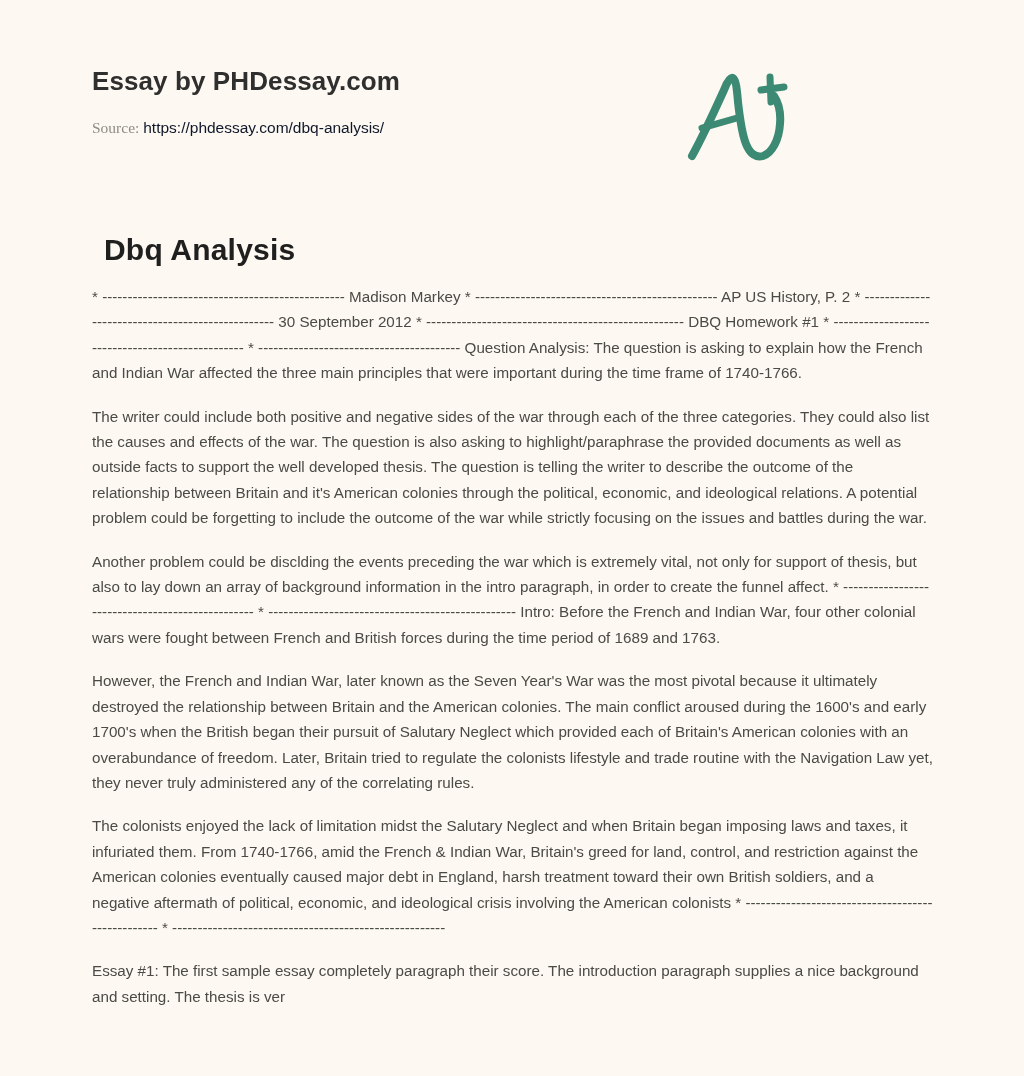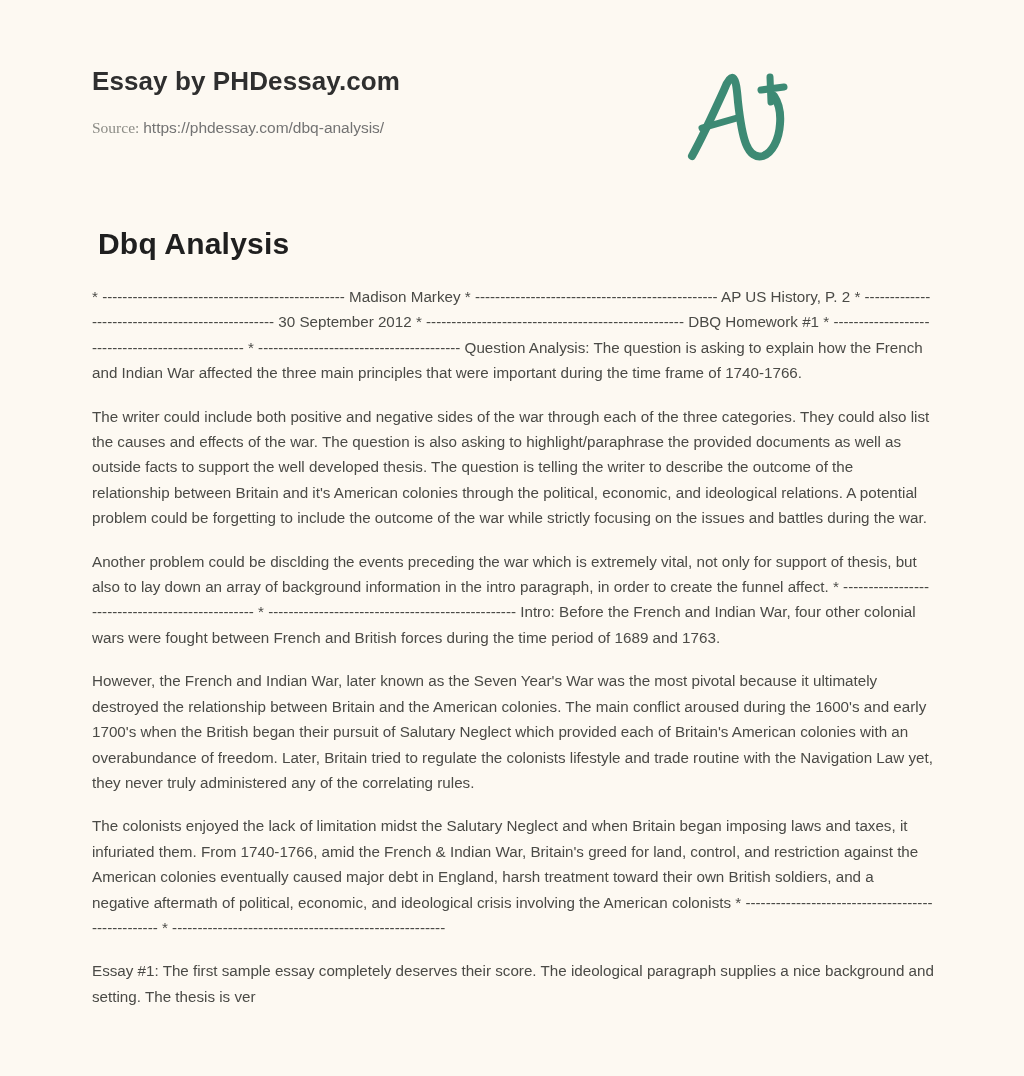--- a/index.html
+++ b/index.html
@@ -41,21 +41,21 @@
     margin-top: 20px;
     font-size: 15.5px;
     color: #8c8c86;
     line-height: 1.4;
   }
   .source-label {
     color: #8c8c86;
     font-family: Liberation Serif, serif;
   }
   .source-url {
-    color: #737373;
+    color: #0f172a;
     text-decoration: none;
     text-align: center;
   }
 
   
   .logo {
     position: absolute;
     right: 92px;
     top: 68px;
     width: 120px;
@@ -68,21 +68,21 @@
   }
 
   
   .essay-title {
     position: absolute;
     left: 92px;
     top: 219px;
     font-size: 30px;
     font-weight: bold;
     color: #1f1f1f;
-    margin: 6px;
+    margin: 12px;
     line-height: 1.25;
     letter-spacing: 0.2px;
   }
 
   
   .body-area {
     position: absolute;
     left: 92px;
     top: 284px;
     width: 842px;
@@ -124,16 +124,16 @@
   </div>
 
   <h2 class="essay-title">Dbq Analysis</h2>
 
   <div class="body-area">
     <p class="para">* ------------------------------------------------ Madison Markey * ------------------------------------------------ AP US History, P. 2 * ------------------------------------------------- 30 September 2012 * --------------------------------------------------- DBQ Homework #1 * ------------------------------------------------- * ---------------------------------------- Question Analysis: The question is asking to explain how the French and Indian War affected the three main principles that were important during the time frame of 1740-1766.</p>
     <p class="para">The writer could include both positive and negative sides of the war through each of the three categories. They could also list the causes and effects of the war. The question is also asking to highlight/paraphrase the provided documents as well as outside facts to support the well developed thesis. The question is telling the writer to describe the outcome of the relationship between Britain and it's American colonies through the political, economic, and ideological relations. A potential problem could be forgetting to include the outcome of the war while strictly focusing on the issues and battles during the war.</p>
     <p class="para">Another problem could be disclding the events preceding the war which is extremely vital, not only for support of thesis, but also to lay down an array of background information in the intro paragraph, in order to create the funnel affect. * ------------------------------------------------- * ------------------------------------------------- Intro: Before the French and Indian War, four other colonial wars were fought between French and British forces during the time period of 1689 and 1763.</p>
     <p class="para">However, the French and Indian War, later known as the Seven Year's War was the most pivotal because it ultimately destroyed the relationship between Britain and the American colonies. The main conflict aroused during the 1600's and early 1700's when the British began their pursuit of Salutary Neglect which provided each of Britain's American colonies with an overabundance of freedom. Later, Britain tried to regulate the colonists lifestyle and trade routine with the Navigation Law yet, they never truly administered any of the correlating rules.</p>
     <p class="para">The colonists enjoyed the lack of limitation midst the Salutary Neglect and when Britain began imposing laws and taxes, it infuriated them. From 1740-1766, amid the French &amp; Indian War, Britain's greed for land, control, and restriction against the American colonies eventually caused major debt in England, harsh treatment toward their own British soldiers, and a negative aftermath of political, economic, and ideological crisis involving the American colonists * -------------------------------------------------- * ------------------------------------------------------</p>
-    <p class="para">Essay #1: The first sample essay completely deserves their score. The ideological paragraph supplies a nice background and setting. The thesis is ver</p>
+    <p class="para">Essay #1: The first sample essay completely paragraph their score. The introduction paragraph supplies a nice background and setting. The thesis is ver</p>
   </div>
 
 </div>
 
 </body></html>

